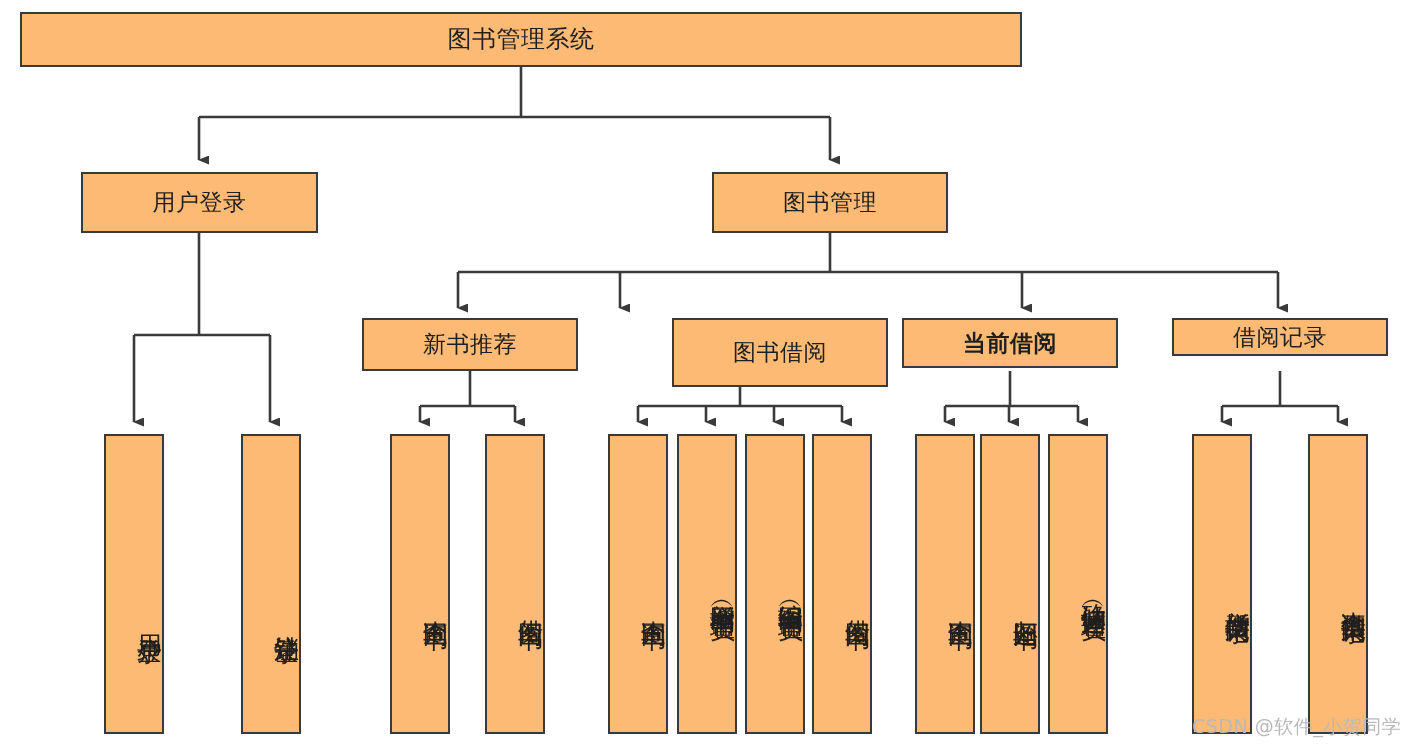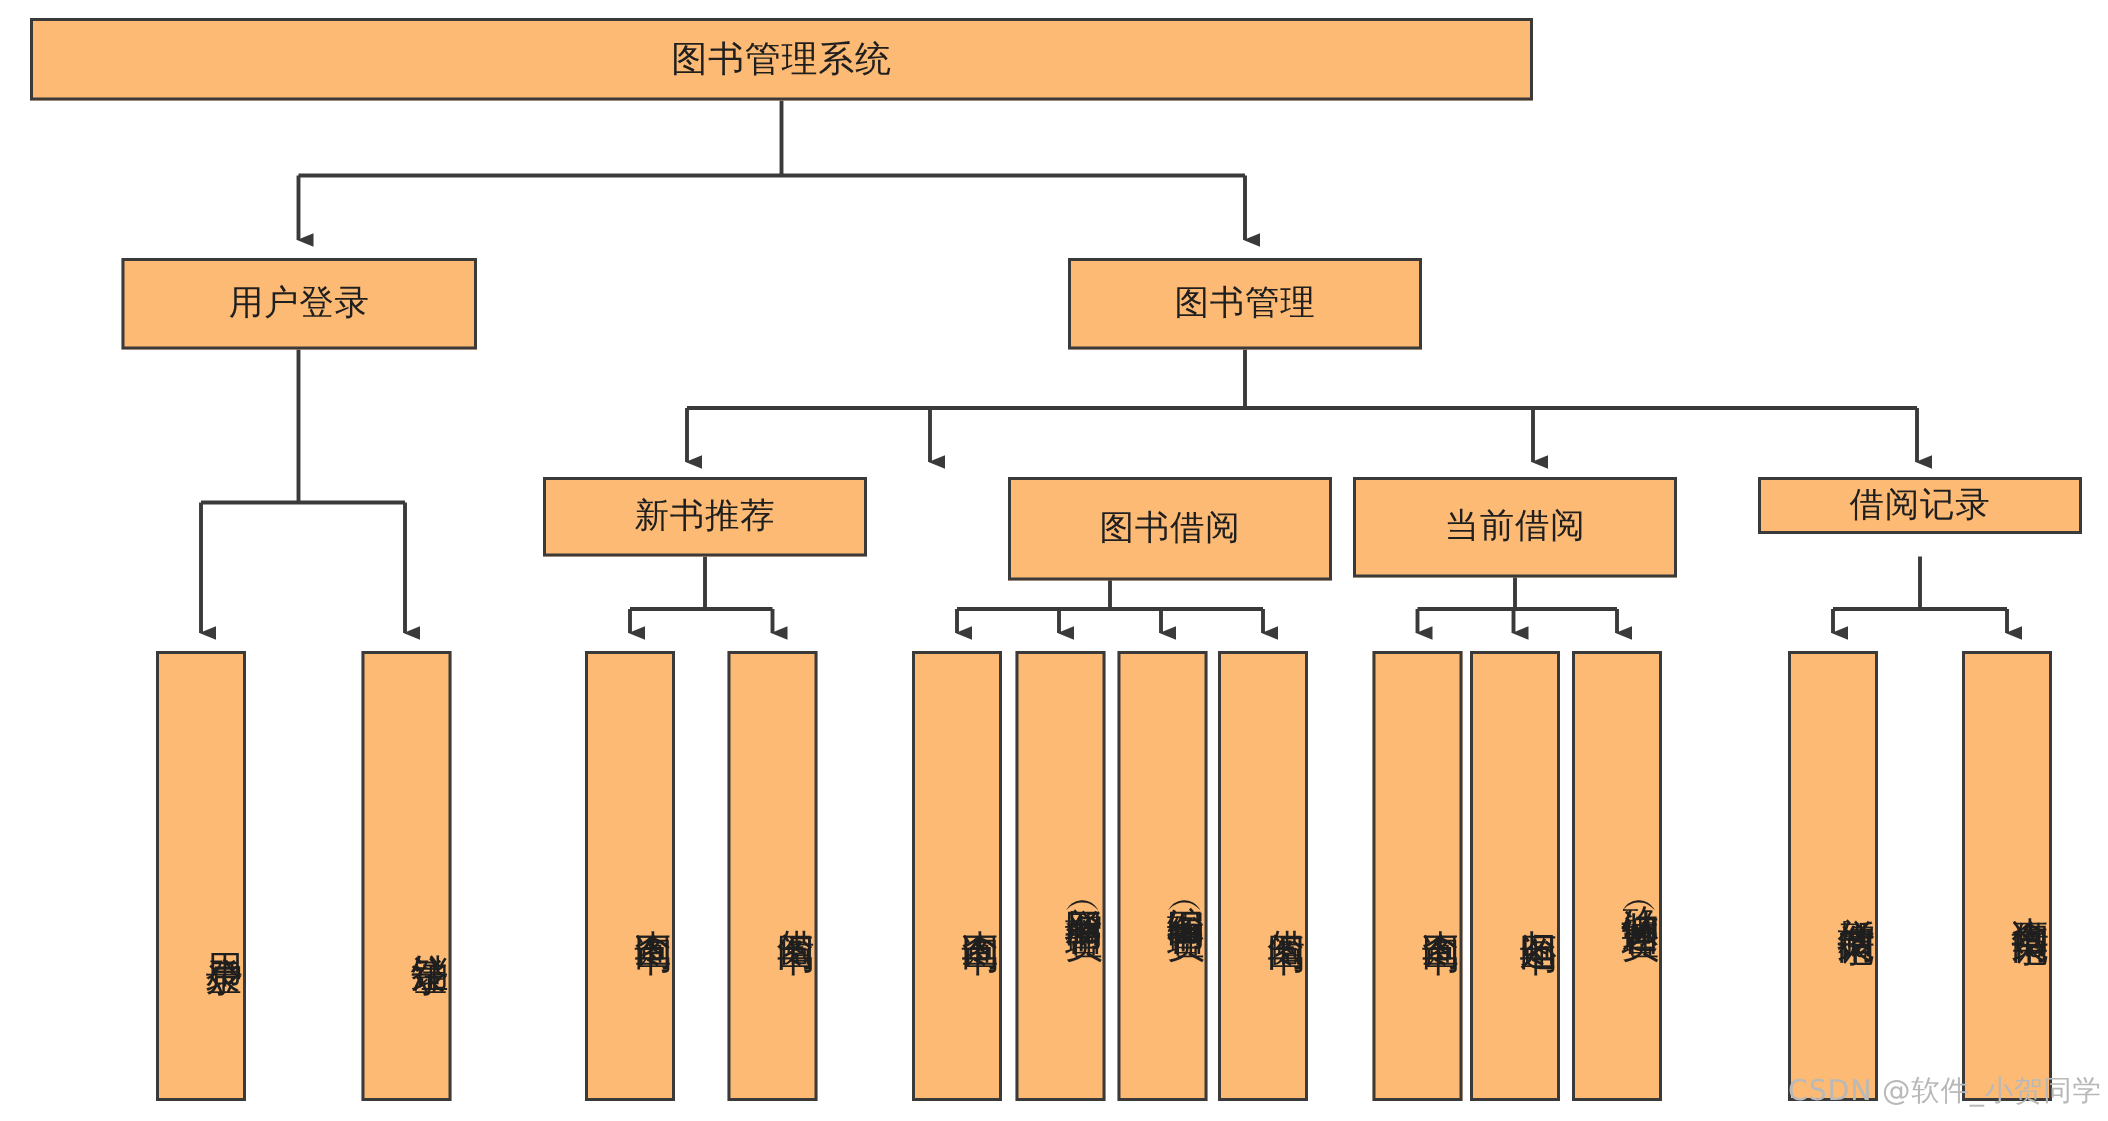--- a/index.html
+++ b/index.html
@@ -138,21 +138,21 @@
   <div class="node horiz" style="left:712px; top:172px; width:236px; height:61px;">
     <span>图书管理</span>
   </div>
 
   <div class="node horiz" style="left:362px; top:318px; width:216px; height:53px;">
     <span>新书推荐</span>
   </div>
   <div class="node horiz" style="left:624px; top:318px; width:216px; height:69px;margin-left:48px;">
     <span>图书借阅</span>
   </div>
-  <div class="node horiz" style="left:902px; top:318px; width:216px; height:67px;">
+  <div class="node horiz" style="left:902px; top:318px; width:216px; height:50px;font-weight:bold;">
     <span>当前借阅</span>
   </div>
   <div class="node horiz" style="left:1172px; top:318px; width:216px; height:38px;">
     <span>借阅记录</span>
   </div>
 
   <div class="node vert lvl-leaf-a" style="left:104px; top:434px; width:60px; height:300px;">
     <span>用户登录</span>
   </div>
   <div class="node vert lvl-leaf-a" style="left:241px; top:434px; width:60px; height:300px;">

